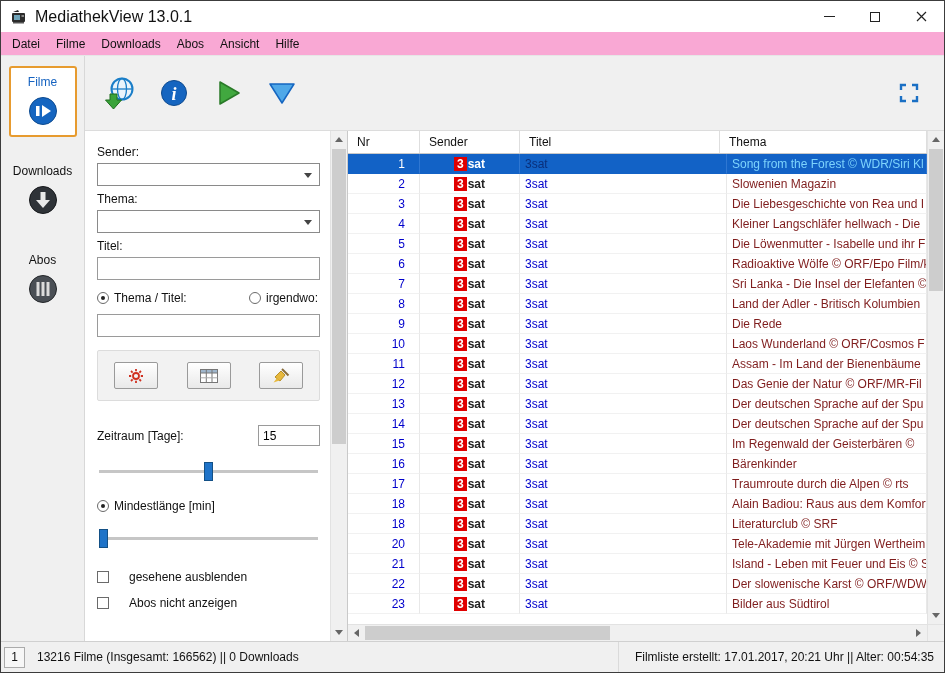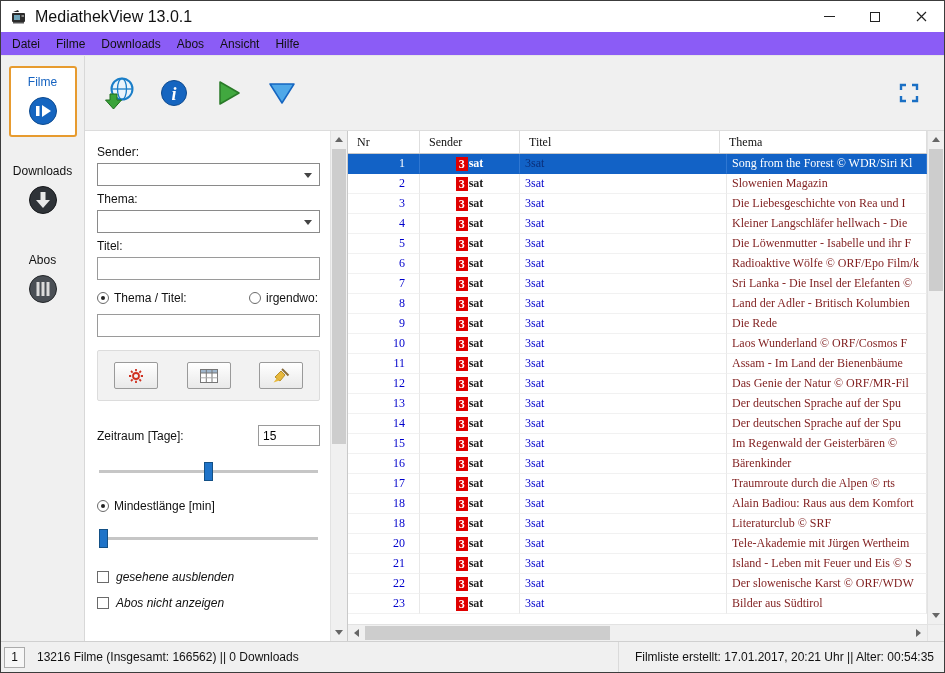--- a/index.html
+++ b/index.html
@@ -11,21 +11,21 @@
   }
   
   .titlebar { height:31px; flex:0 0 auto; display:flex; align-items:center; background:#fff; }
   .app-icon { margin:0 8px 0 10px; display:flex; }
   .title-text { font-size:16px; }
   .win-controls { margin-left:auto; display:flex; align-self:stretch; }
   .win-btn { width:46px; display:flex; align-items:center; justify-content:center; }
   .glyph-min { width:11px; height:1px; background:#222; display:block; }
   .glyph-max { width:10px; height:10px; border:1px solid #222; display:block; }
   
-  .menubar { height:23px; flex:0 0 auto; display:flex; align-items:stretch; padding-left:3px; background:#8b5cf6; }
+  .menubar { height:23px; flex:0 0 auto; display:flex; align-items:stretch; padding-left:3px; background:#f9a8d4; }
   .menu-item { font-size:12px; padding:0 8px; display:flex; align-items:center; }
   
   .body { flex:1; display:flex; min-height:0; border-top:1px solid #e6e6e6; }
   .tabstrip { width:84px; flex:0 0 auto; background:#f0f0f0; border-right:1px solid #d8d8d8;
     display:flex; flex-direction:column; align-items:center; }
   .tab { width:68px; padding:7px 0 9px; margin-top:10px; display:flex; flex-direction:column;
     align-items:center; gap:7px; border:2px solid transparent; }
   .tab.active { background:#fff; border-color:#e79b2f; border-radius:3px; }
   .tab + .tab { margin-top:18px; }
   .tab-label { font-size:12px; color:#111; }
@@ -55,55 +55,55 @@
     padding:11px 16px; display:flex; justify-content:space-between; }
   .gbtn { width:44px; height:27px; border:1px solid #9a9a9a; border-radius:2px;
     background:linear-gradient(#ffffff,#e9e9e9); display:flex; align-items:center; justify-content:center; }
   .zeit-row { display:flex; align-items:center; justify-content:space-between; margin-top:24px; }
   .small-input { width:62px; height:21px; border:1px solid #9a9a9a; font:12px "Liberation Sans",sans-serif;
     padding:0 4px; background:#fff; }
   .slider { position:relative; height:19px; margin:16px 2px 0; }
   .slider-track { position:absolute; left:0; right:0; top:8px; height:3px; background:#c6c6c6; }
   .slider-thumb { position:absolute; top:0; width:9px; height:19px; background:#1f73c8; border:1px solid #135086; }
   .len-row { display:flex; align-items:center; justify-content:space-between; margin-top:7px; }
-  .check-row { display:flex; align-items:center; gap:7px; font-size:12px; margin-top:12px;font-style:italic; }
+  .check-row { display:flex; align-items:center; gap:20px; font-size:12px; margin-top:12px; }
   .cbox { width:12px; height:12px; border:1px solid #6a6a6a; background:#fff; flex:0 0 auto; }
   
   .panel-scrollbar, .vscroll { width:17px; flex:0 0 auto; background:#f0f0f0; border-left:1px solid #e2e2e2;
     display:flex; flex-direction:column; }
   .sb-btn { height:17px; flex:0 0 auto; display:flex; align-items:center; justify-content:center; }
   .sb-track { flex:1; position:relative; }
   .sb-thumb { position:absolute; left:1px; right:1px; background:#cdcdcd; }
   .arr-up { width:0; height:0; border-left:4px solid transparent; border-right:4px solid transparent; border-bottom:5px solid #666; }
   .arr-down { width:0; height:0; border-left:4px solid transparent; border-right:4px solid transparent; border-top:5px solid #666; }
   .arr-left { width:0; height:0; border-top:4px solid transparent; border-bottom:4px solid transparent; border-right:5px solid #666; }
   .arr-right { width:0; height:0; border-top:4px solid transparent; border-bottom:4px solid transparent; border-left:5px solid #666; }
   
-  .table-area { flex:1; min-width:0; display:flex; flex-direction:column; border-left:1px solid #c9c9c9;font-family:Liberation Serif, serif; }
+  .table-area { flex:1; min-width:0; display:flex; flex-direction:column; border-left:1px solid #c9c9c9; }
   .table-top { flex:1; display:flex; min-height:0; }
   .table-main { flex:1; min-width:0; display:flex; flex-direction:column; }
   .thead { height:23px; flex:0 0 auto; display:flex; border-bottom:1px solid #c9c9c9; background:#fff; }
   .th { font-size:12px; display:flex; align-items:center; padding:0 9px; border-right:1px solid #dedede; }
   .th-nr { width:72px; } .th-sender { width:100px; } .th-thema { width:207px; } .th-titel { flex:1; }
   .tbody { flex:1; overflow:hidden; }
   .trow { height:20px; display:flex; }
   .td { font-size:12px; display:flex; align-items:center; padding:0 5px;
     border-right:1px solid #e8e8e8; border-bottom:1px solid #f1f1f1; white-space:nowrap; overflow:hidden; }
   .td-nr { width:72px; justify-content:flex-end; padding-right:14px; color:#0000cc; }
   .td-sender { width:100px; justify-content:center; }
   .td-thema { width:207px; color:#0000cc; }
   .td-titel { flex:1; color:#7f1d1d; }
   .logo3sat { display:flex; align-items:center; }
   .l3 { background:#e00000; color:#fff; font-weight:bold; font-size:12px; padding:0 3px; line-height:14px; }
   .lsat { color:#222; font-weight:bold; font-size:12px; margin-left:1px; }
   .trow.selected { background:#1262c6; }
   .trow.selected .td { border-bottom-color:#1262c6; border-right-color:#2f77d2; }
   .trow.selected .td-nr { color:#fff; }
   .trow.selected .td-thema { color:#0a2f7a; }
-  .trow.selected .td-titel { color:#ffffff; }
+  .trow.selected .td-titel { color:#7dd3fc; }
   .trow.selected .lsat { color:#fff; }
   .hscroll-row { height:17px; flex:0 0 auto; display:flex; border-top:1px solid #e2e2e2; }
   .hscroll { flex:1; background:#f0f0f0; display:flex; }
   .hsb-btn { width:17px; display:flex; align-items:center; justify-content:center; }
   .hsb-track { flex:1; position:relative; }
   .hsb-thumb { position:absolute; top:1px; bottom:1px; background:#cdcdcd; }
   .scroll-corner { width:17px; background:#f0f0f0; border-left:1px solid #e2e2e2; }
   
   .statusbar { height:31px; flex:0 0 auto; background:#f0f0f0; border-top:1px solid #d0d0d0;
     display:flex; align-items:center; font-size:12px; }

